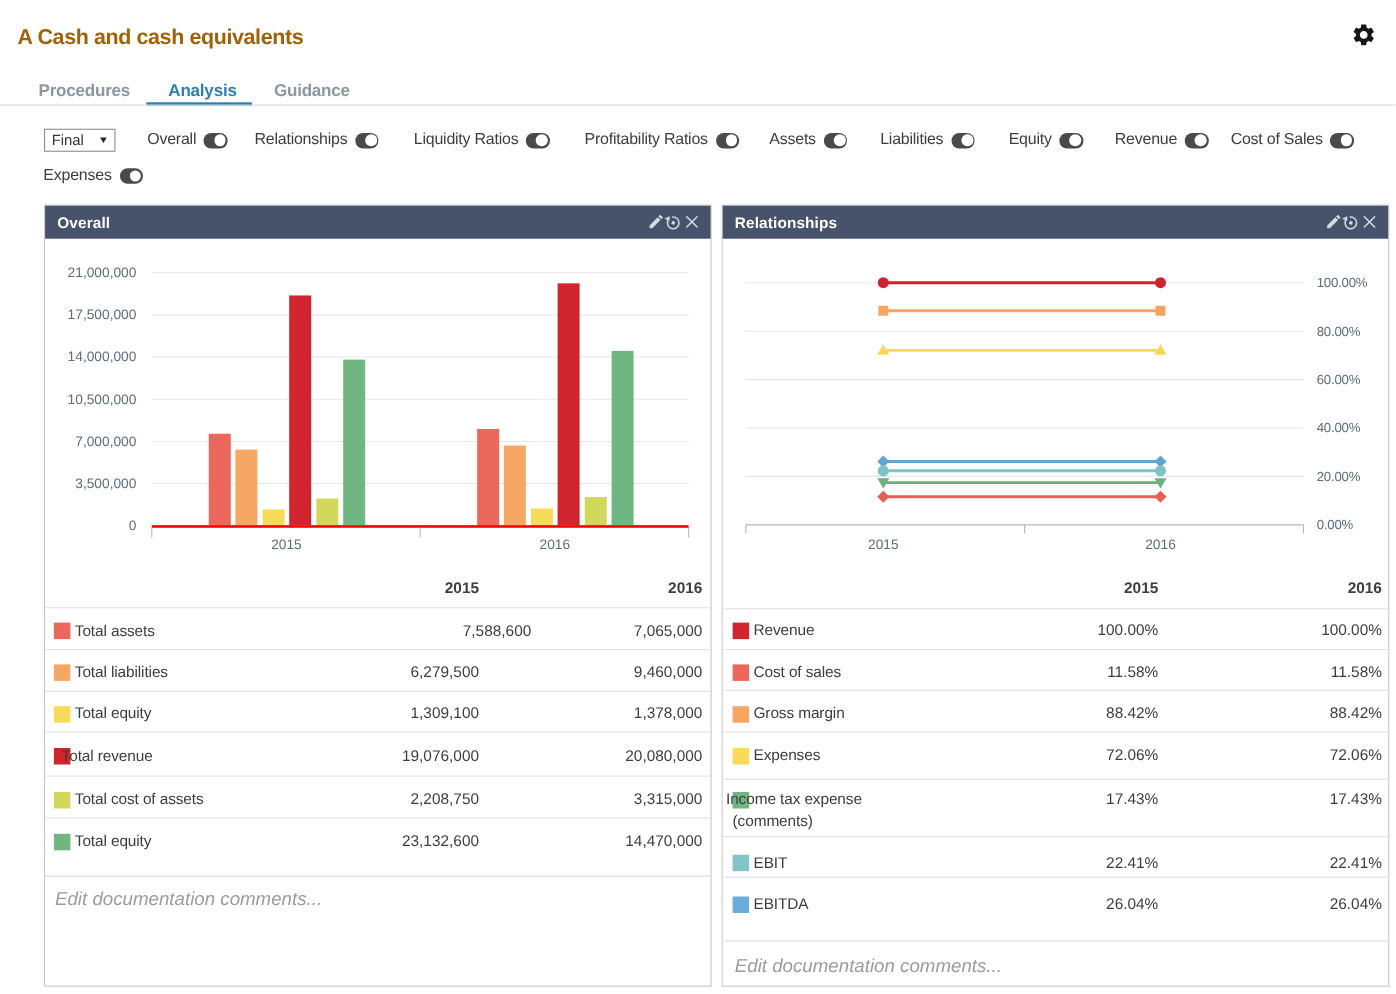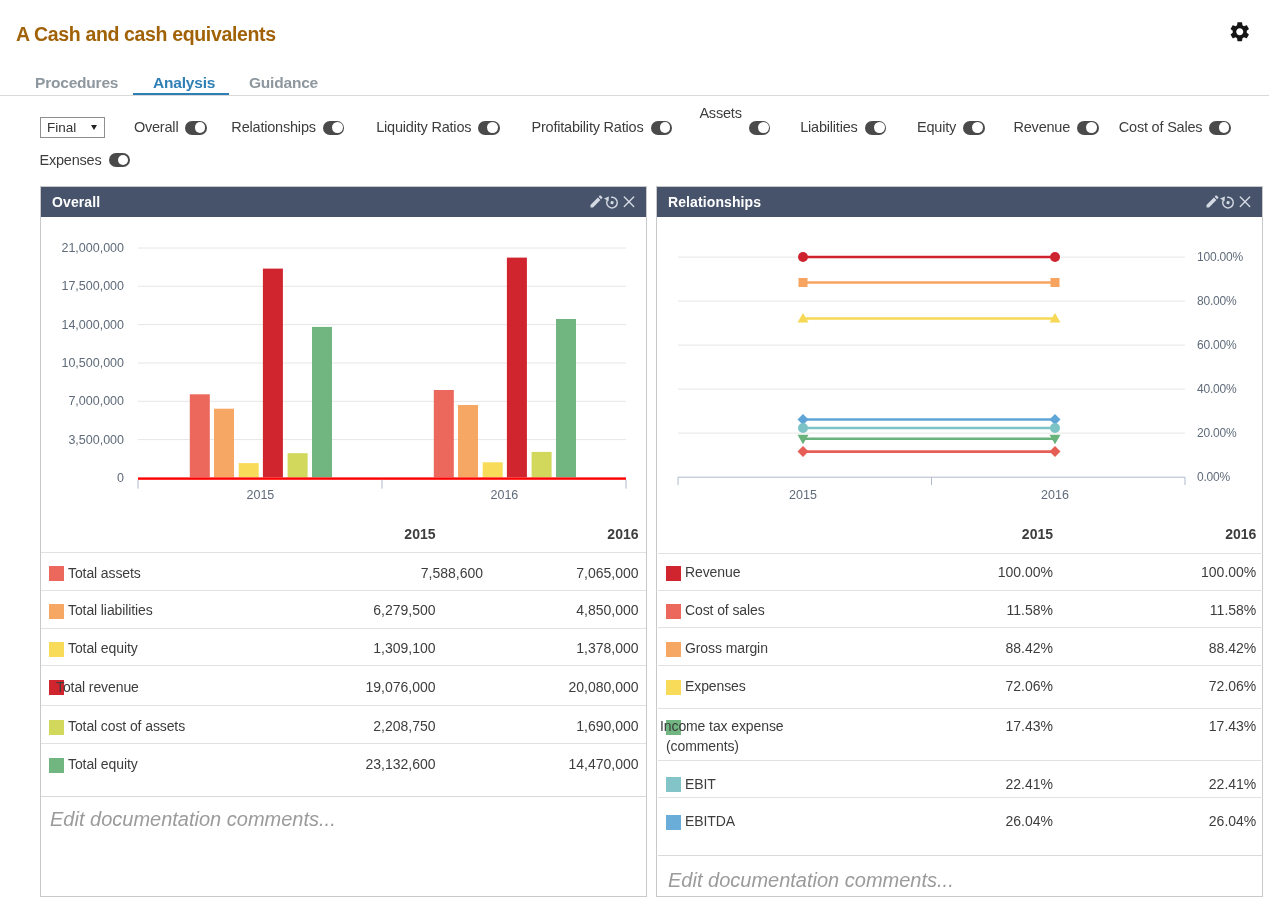--- a/index.html
+++ b/index.html
@@ -18,21 +18,21 @@
 .panel { position:absolute; top:186px; width:607px; height:711px; border:1px solid #c9c9c9; background:#fff; }
 .phead { position:absolute; left:0; top:0; width:100%; height:30px; background:#46536b; }
 .phead .pt { position:absolute; left:11px; top:7px; font-size:14px; font-weight:bold; color:#fff; letter-spacing:0.1px; }
 .picons { position:absolute; right:9px; top:7px; }
 .rline { position:absolute; height:1px; background:#e2e2e2; }
 .sw { position:absolute; width:15px; height:15px; }
 .rtext { position:absolute; font-size:14px; color:#3d3d3d; line-height:20px; letter-spacing:-0.1px; }
 .rnum { position:absolute; font-size:14px; color:#3d3d3d; line-height:20px; }
 .thead { position:absolute; font-size:14px; font-weight:bold; color:#3d3d3d; line-height:20px; }
 .cline { position:absolute; height:1px; background:#d9d9d9; }
-.comments { position:absolute; font-size:20px; font-style:italic; color:#9b9b9b; }
+.comments { position:absolute; font-size:17px; font-style:italic; color:#9b9b9b; }
 </style>
 </head>
 <body>
 <div class="title">A Cash and cash equivalents</div>
 <svg width="23.5" height="23.5" viewBox="0 0 24 24" style="position:absolute;left:1227.5px;top:19.5px">
 <path fill="#161616" d="M19.14,12.94c0.04-0.3,0.06-0.61,0.06-0.94c0-0.32-0.02-0.64-0.07-0.94l2.03-1.58c0.18-0.14,0.23-0.41,0.12-0.61l-1.92-3.32c-0.12-0.22-0.37-0.29-0.59-0.22l-2.39,0.96c-0.5-0.38-1.03-0.7-1.62-0.94L14.4,2.81c-0.04-0.24-0.24-0.41-0.48-0.41h-3.84c-0.24,0-0.43,0.17-0.47,0.41L9.25,5.35C8.66,5.59,8.12,5.92,7.63,6.29L5.24,5.33c-0.22-0.08-0.47,0-0.59,0.22L2.74,8.87C2.62,9.08,2.66,9.34,2.86,9.48l2.03,1.58C4.84,11.36,4.8,11.69,4.8,12s0.02,0.64,0.07,0.94l-2.03,1.58c-0.18,0.14-0.23,0.41-0.12,0.61l1.92,3.32c0.12,0.22,0.37,0.29,0.59,0.22l2.39-0.96c0.5,0.38,1.03,0.7,1.62,0.94l0.36,2.54c0.05,0.24,0.24,0.41,0.48,0.41h3.84c0.24,0,0.44-0.17,0.47-0.41l0.36-2.54c0.59-0.24,1.13-0.56,1.62-0.94l2.39,0.96c0.22,0.08,0.47,0,0.59-0.22l1.92-3.32c0.12-0.22,0.07-0.47-0.12-0.61L19.14,12.94z M12,15.6c-1.98,0-3.6-1.62-3.6-3.6s1.62-3.6,3.6-3.6s3.6,1.62,3.6,3.6S13.98,15.6,12,15.6z"></path>
 </svg>
 <div class="tab" style="left:35px">Procedures</div>
 <div class="tab active" style="left:153px">Analysis</div>
 <div class="tab" style="left:249px">Guidance</div>
@@ -40,21 +40,21 @@
 <div class="tabline"></div>
 <div class="final">Final<span class="arr"></span></div>
 <div class="tlabel" style="right:1090.6px;top:119px">Overall</div>
 <div class="tog" style="left:185.4px;top:120.5px"></div>
 <div class="tlabel" style="right:953.2px;top:119px">Relationships</div>
 <div class="tog" style="left:322.8px;top:120.5px"></div>
 <div class="tlabel" style="right:797.7px;top:119px">Liquidity Ratios</div>
 <div class="tog" style="left:478.3px;top:120.5px"></div>
 <div class="tlabel" style="right:625.5px;top:119px">Profitability Ratios</div>
 <div class="tog" style="left:650.5px;top:120.5px"></div>
-<div class="tlabel" style="right:527.3px;top:105px">Assets</div>
+<div class="tlabel" style="right:527.3px;top:119px">Assets</div>
 <div class="tog" style="left:748.7px;top:120.5px"></div>
 <div class="tlabel" style="right:411.4px;top:119px">Liabilities</div>
 <div class="tog" style="left:864.6px;top:120.5px"></div>
 <div class="tlabel" style="right:312.9px;top:119px">Equity</div>
 <div class="tog" style="left:963.1px;top:120.5px"></div>
 <div class="tlabel" style="right:198.9px;top:119px">Revenue</div>
 <div class="tog" style="left:1077.1px;top:120.5px"></div>
 <div class="tlabel" style="right:66.6px;top:119px">Cost of Sales</div>
 <div class="tog" style="left:1209.4px;top:120.5px"></div>
 <div class="tlabel" style="right:1167.5px;top:151.5px">Expenses</div>
@@ -114,36 +114,36 @@
 <div class="thead" style="position:absolute;right:630.5px;top:524px">2016</div>
 <div class="rline" style="left:41px;top:552px;width:605px"></div>
 <div class="sw" style="left:49px;top:566.3px;background:#ec675c"></div>
 <div class="rtext" style="left:68px;top:562.8px">Total assets</div>
 <div class="rnum" style="right:786px;top:562.8px">7,588,600</div>
 <div class="rnum" style="right:630.5px;top:562.8px">7,065,000</div>
 <div class="rline" style="left:41px;top:590px;width:605px"></div>
 <div class="sw" style="left:49px;top:603.9px;background:#f6a763"></div>
 <div class="rtext" style="left:68px;top:600.4px">Total liabilities</div>
 <div class="rnum" style="right:833.5px;top:600.4px">6,279,500</div>
-<div class="rnum" style="right:630.5px;top:600.4px">4,850,000</div>
+<div class="rnum" style="right:630.5px;top:600.4px">9,460,000</div>
 <div class="rline" style="left:41px;top:627.5px;width:605px"></div>
 <div class="sw" style="left:49px;top:641.9px;background:#f8dc59"></div>
 <div class="rtext" style="left:68px;top:638.4px">Total equity</div>
 <div class="rnum" style="right:833.5px;top:638.4px">1,309,100</div>
 <div class="rnum" style="right:630.5px;top:638.4px">1,378,000</div>
 <div class="rline" style="left:41px;top:664.7px;width:605px"></div>
 <div class="sw" style="left:49px;top:680.0px;background:#d0242f"></div>
 <div class="rtext" style="left:56px;top:676.5px">Total revenue</div>
 <div class="rnum" style="right:833.5px;top:676.5px">19,076,000</div>
 <div class="rnum" style="right:630.5px;top:676.5px">20,080,000</div>
 <div class="rline" style="left:41px;top:704.8px;width:605px"></div>
 <div class="sw" style="left:49px;top:719.7px;background:#d1d85c"></div>
 <div class="rtext" style="left:68px;top:716.2px">Total cost of assets</div>
 <div class="rnum" style="right:833.5px;top:716.2px">2,208,750</div>
-<div class="rnum" style="right:630.5px;top:716.2px">1,690,000</div>
+<div class="rnum" style="right:630.5px;top:716.2px">3,315,000</div>
 <div class="rline" style="left:41px;top:743.2px;width:605px"></div>
 <div class="sw" style="left:49px;top:757.6px;background:#71b680"></div>
 <div class="rtext" style="left:68px;top:754.1px">Total equity</div>
 <div class="rnum" style="right:833.5px;top:754.1px">23,132,600</div>
 <div class="rnum" style="right:630.5px;top:754.1px">14,470,000</div>
 <div class="cline" style="left:41px;top:796px;width:605px"></div>
 <div class="comments" style="left:50px;top:808px">Edit documentation comments...</div>
 
 <div class="panel" style="left:656px">
   <div class="phead">

